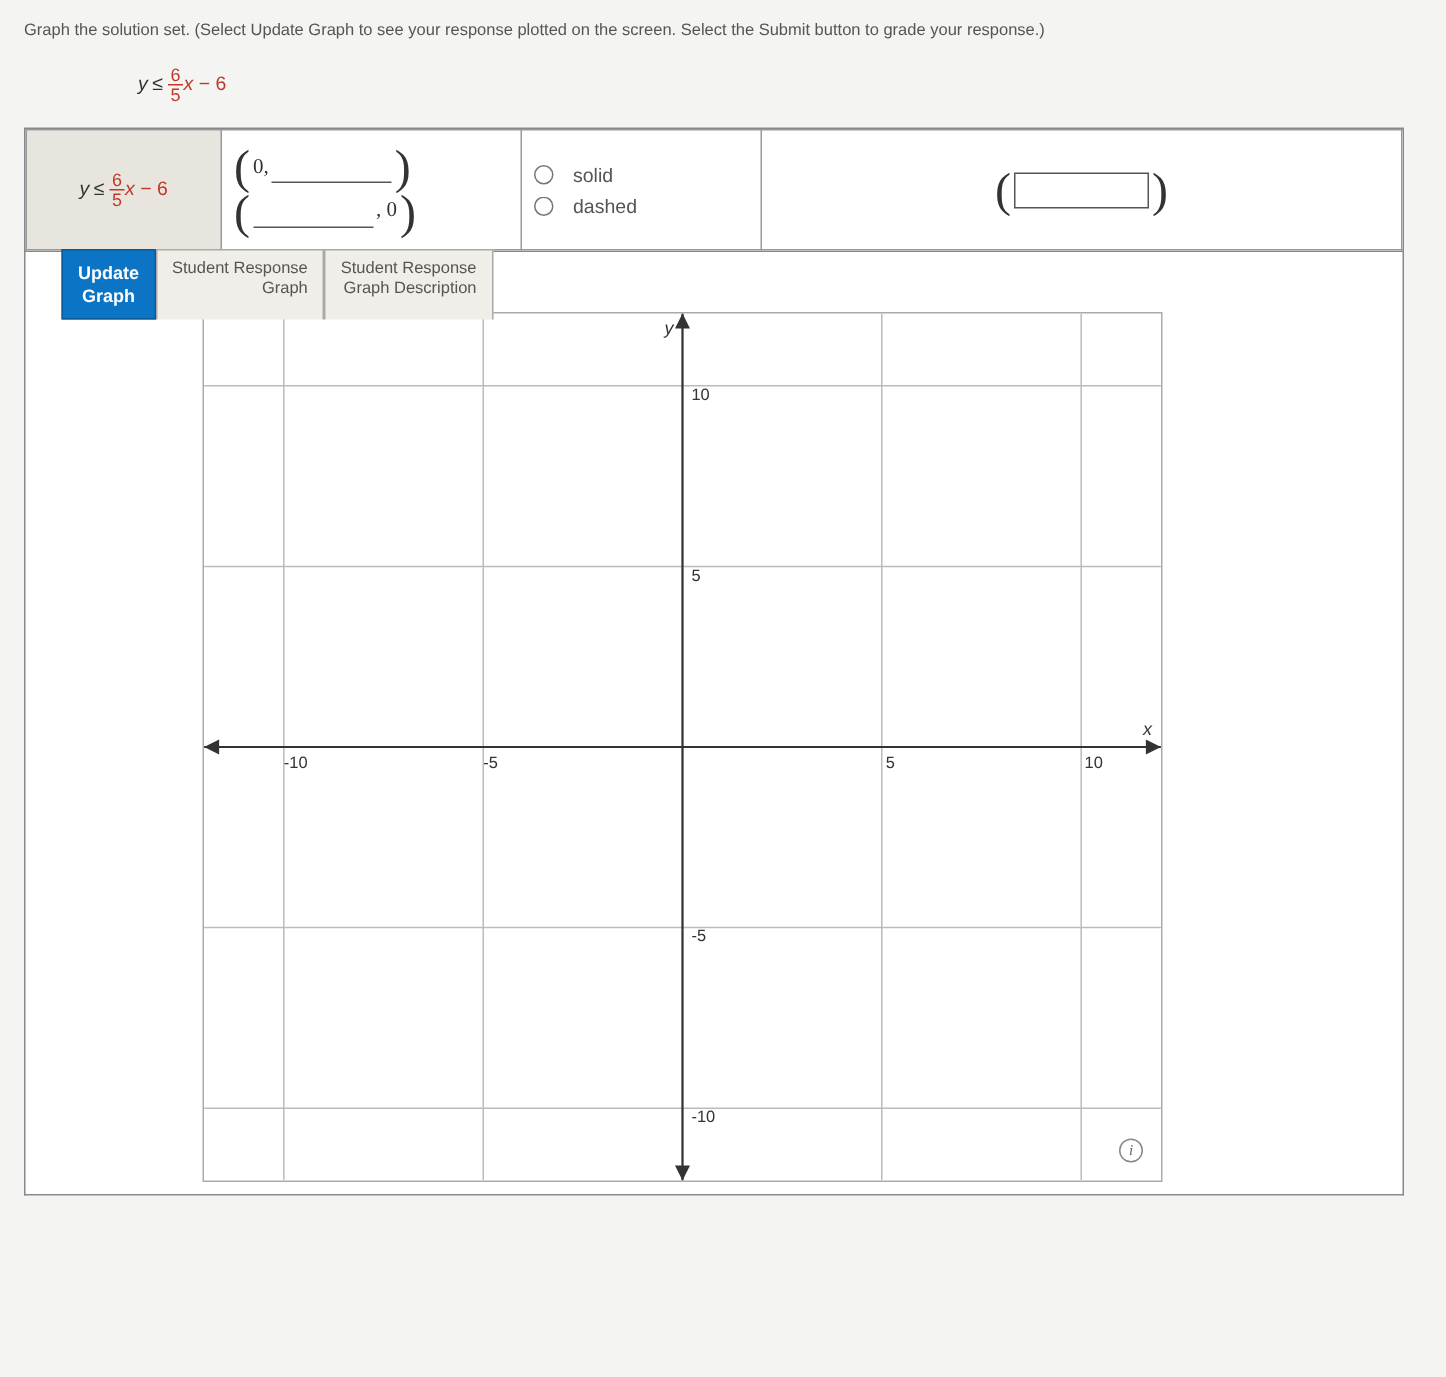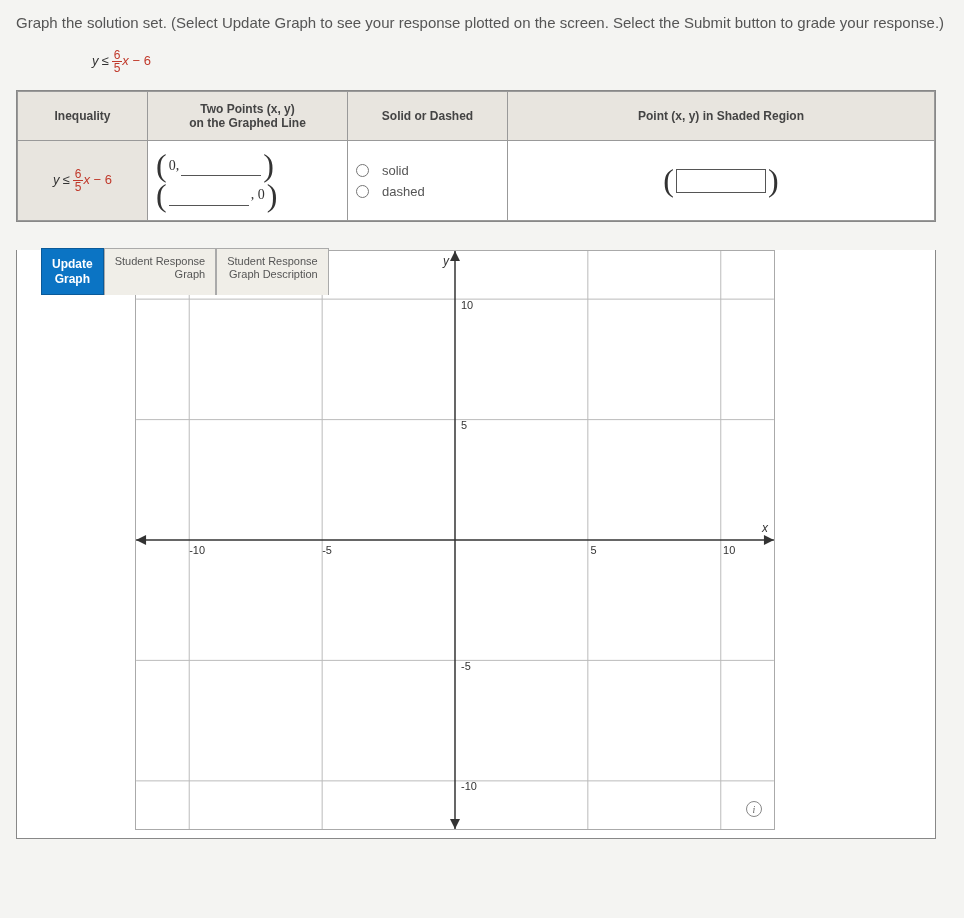--- a/index.html
+++ b/index.html
@@ -5,21 +5,21 @@
   * { box-sizing: border-box; }
   body {
     margin: 0;
     padding: 10px 12px;
     font-family: Arial, Helvetica, sans-serif;
     font-size: 13px;
     color: #333;
     background: #f4f4f2;
   }
   .instructions {
-    font-size: 15px;
+    font-size: 11px;
     color: #555;
     padding: 4px 0 10px 4px;
   }
   .formula-area {
     padding: 8px 0 16px 80px;
     font-style: italic;
     color: #333;
   }
   .frac {
     display: inline-block;
@@ -88,21 +88,21 @@
     border: 1px solid #555;
     width: 90px;
     height: 24px;
     font-size: 14px;
     padding: 2px;
   }
   .radio-row { display:flex; align-items:center; gap:13px; padding:3px 0; color:#555;}
   .radio-row input { margin:0; }
   
   .graph-container {
-    padding: 0 8px 8px 8px;
+    padding: 12px 8px 8px 8px;
     position: relative;
   }
   .graph-tabs {
     position: absolute;
     top: -2px;
     left: 24px;
     display: flex;
     gap: 0;
     z-index: 5;
   }
@@ -164,27 +164,20 @@
 
 <div class="instructions">Graph the solution set. (Select Update Graph to see your response plotted on the screen. Select the Submit button to grade your response.)</div>
 
 <div class="formula-area">
   <span class="ineq-y">y</span><span class="ineq-op">≤</span><span class="frac"><span class="num">6</span><span class="den">5</span></span><span class="ineq-x">x</span><span class="ineq-const"> − 6</span>
 </div>
 
 <div class="outer-box">
 <table class="input-table">
   <tbody>
-        <tr>
-    <th>Inequality</th>
-    <th style="white-space:pre-line;">Two Points (x, y)
-on the Graphed Line</th>
-    <th>Solid or Dashed</th>
-    <th>Point (x, y) in Shaded Region</th>
-  </tr>
   <tr>
     <td class="ineq-cell">
       <span class="ineq-y">y</span><span class="ineq-op">≤</span><span class="frac"><span class="num">6</span><span class="den">5</span></span><span class="ineq-x">x</span><span class="ineq-const"> − 6</span>
     </td>
     <td style="width:200px;">
       <div class="paren-group">
         <span class="big-paren">(</span>
         <span style="font-size:14px;">0,</span>
         <input class="text-input" style="">
         <span class="big-paren">)</span>

